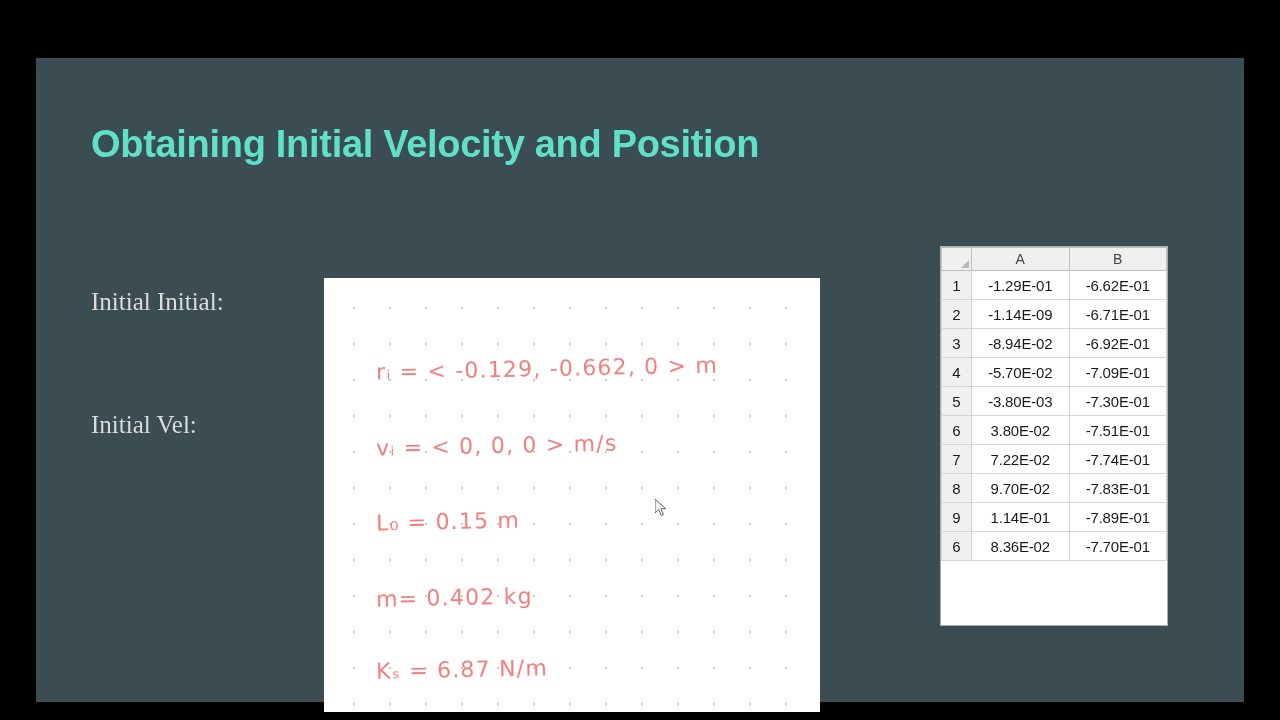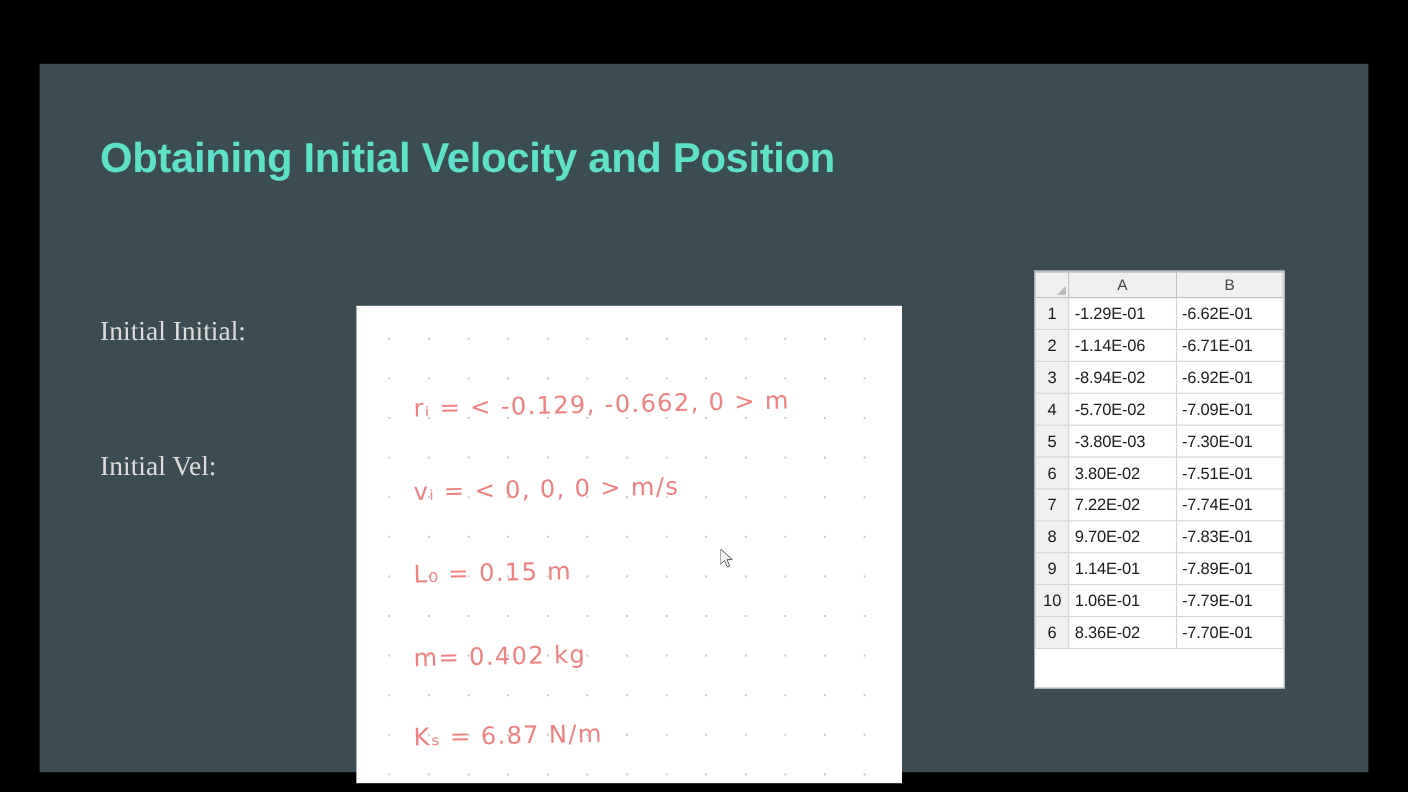--- a/index.html
+++ b/index.html
@@ -149,21 +149,21 @@
   td.row-head {
     width: 30px;
     background: #f0f0f0;
     color: #444;
     text-align: center;
     font-size: 14px;
     border-color: #bfbfbf;
   }
 
   td.num {
-    text-align: left;
+    text-align: center;
     font-size: 15px;
     letter-spacing: -0.2px;
   }
 </style>
 </head>
 <body>
 
 <div id="stage">
 
   <div id="slide">
@@ -200,21 +200,21 @@
         </tr>
       </thead>
       <tbody id="sheet-body">
           <tr>
             <td class="row-head">1</td>
             <td class="num">-1.29E-01</td>
             <td class="num">-6.62E-01</td>
           </tr>
           <tr>
             <td class="row-head">2</td>
-            <td class="num">-1.14E-06</td>
+            <td class="num">-1.14E-09</td>
             <td class="num">-6.71E-01</td>
           </tr>
           <tr>
             <td class="row-head">3</td>
             <td class="num">-8.94E-02</td>
             <td class="num">-6.92E-01</td>
           </tr>
           <tr>
             <td class="row-head">4</td>
             <td class="num">-5.70E-02</td>
@@ -239,25 +239,20 @@
             <td class="row-head">8</td>
             <td class="num">9.70E-02</td>
             <td class="num">-7.83E-01</td>
           </tr>
           <tr>
             <td class="row-head">9</td>
             <td class="num">1.14E-01</td>
             <td class="num">-7.89E-01</td>
           </tr>
           <tr>
-            <td class="row-head">10</td>
-            <td class="num">1.06E-01</td>
-            <td class="num">-7.79E-01</td>
-          </tr>
-          <tr>
             <td class="row-head">6</td>
             <td class="num">8.36E-02</td>
             <td class="num">-7.70E-01</td>
           </tr>
         </tbody>
     </table>
   </div>
 
 </div>
 

